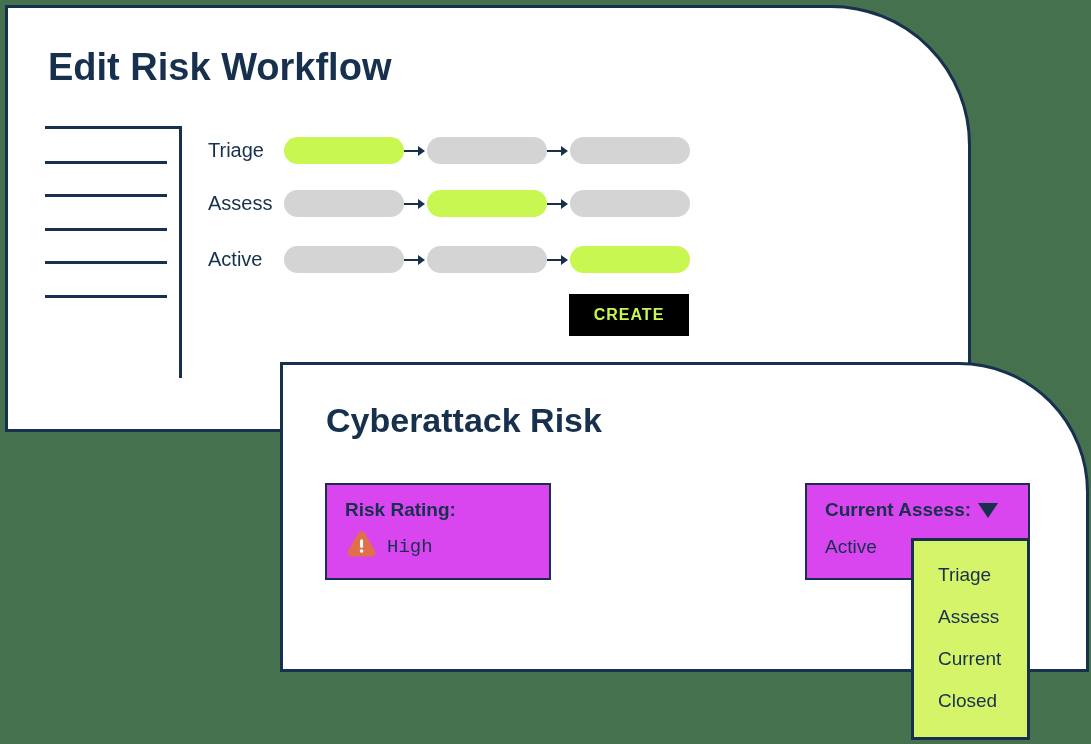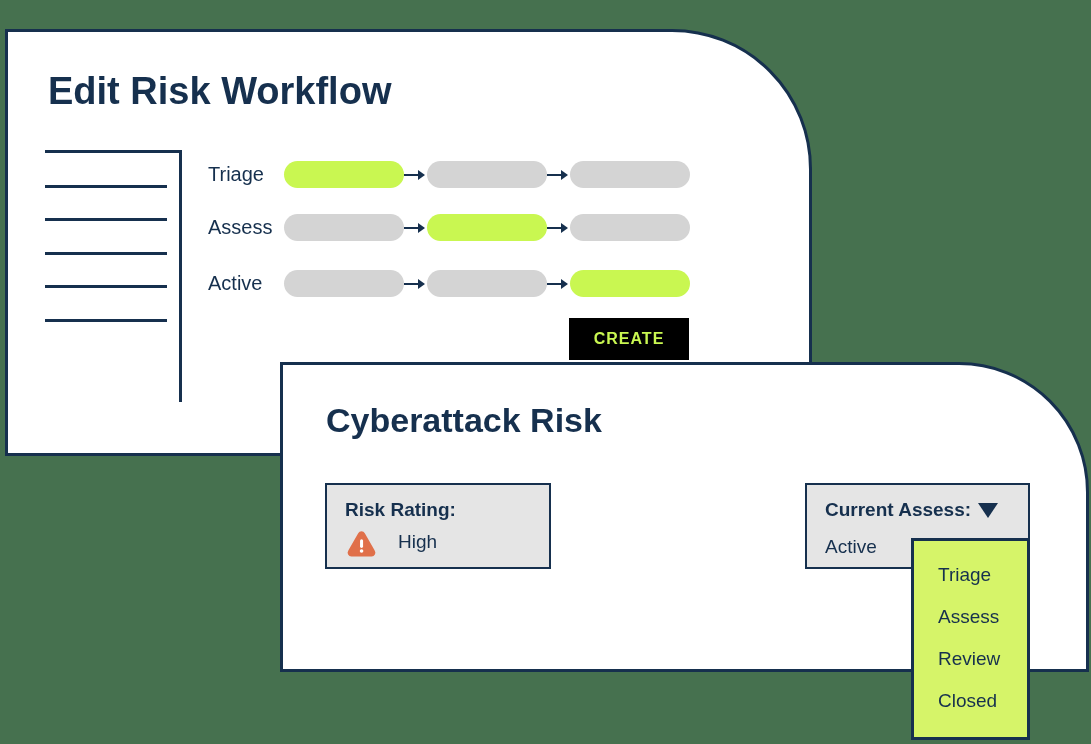--- a/index.html
+++ b/index.html
@@ -8,26 +8,25 @@
     font-family: "Liberation Sans", "DejaVu Sans", sans-serif;
     background: #46714f;
     color: #16304e;
     overflow: hidden;
   }
   .canvas { position: relative; width: 1091px; height: 744px; background: #46714f; }
 
   
   .workflow-card {
     position: absolute; left: 5px; top: 5px;
-    width: 807px; height: 427px;
+    width: 966px; height: 427px;
     background: #ffffff;
     border: 3px solid #16304e;
     border-top-right-radius: 140px;
     z-index: 1;
-    margin-top: 24px;
   }
   .workflow-title {
     position: absolute; left: 40px; top: 38px;
     font-size: 38px; font-weight: 600; color: #16304e;
   }
   
   .doc-lines { position: absolute; left: 0; top: 0; }
   .doc-lines .vline {
     position: absolute; left: 171px; top: 118px;
     width: 3px; height: 252px; background: #16304e;
@@ -78,34 +77,34 @@
     border: 3px solid #16304e;
     border-top-right-radius: 130px;
     z-index: 2;
     padding-left: 23px;
   }
   .risk-title {
     position: absolute; left: 43px; top: 36px;
     font-size: 34px; font-weight: 600; color: #16304e;
   }
   .info-box {
-    position: absolute; top: 118px; height: 86px;
-    background: #e5e5e5; border: 2.5px solid #16304e;
+    position: absolute; top: 118px; height: 97px;
+    background: #d946ef; border: 2.5px solid #16304e;
   }
   .info-box .box-label {
     position: absolute; left: 18px; top: 14px;
     font-size: 19px; font-weight: 600; color: #16304e; white-space: nowrap;
   }
   .box-rating  { left: 42px;  width: 226px; }
   .box-status  { left: 283px; width: 227px; }
   .box-stage   { left: 522px; width: 225px; }
 
   .rating-value-row {
     position: absolute; left: 20px; top: 46px;
-    display: flex; align-items: flex-start; gap: 22px;
+    display: flex; align-items: flex-end; gap: 11px; font-family: Liberation Mono, monospace;
   }
   .rating-value { font-size: 19px; font-weight: 500; color: #16304e; }
 
   .status-bar {
     position: absolute; left: 15px; width: 194px; height: 12px;
     border-radius: 6px; background: #d4d4d4;
   }
   .status-bar.b0 { top: 46px; }
   .status-bar.b1 { top: 70px; }
 
@@ -234,18 +233,18 @@
 
     <div class="info-box box-stage">
       <div class="box-label">Current Assess:</div>
       <div class="caret-down"></div>
       <div class="stage-value">Active</div>
     </div>
 
     <div class="stage-dropdown">
       <div class="dropdown-item">Triage</div>
       <div class="dropdown-item">Assess</div>
-      <div class="dropdown-item">Review</div>
+      <div class="dropdown-item">Current</div>
       <div class="dropdown-item">Closed</div>
     </div>
   </div>
 
 </div>
 
 </body></html>

